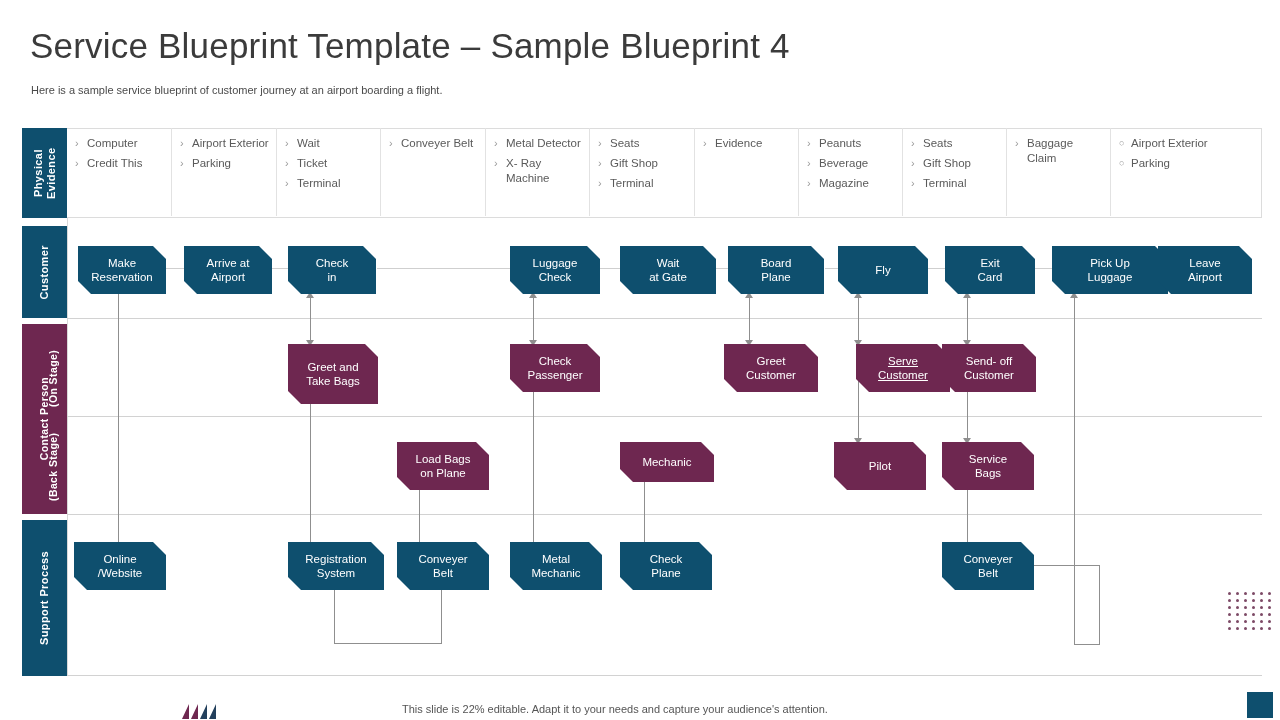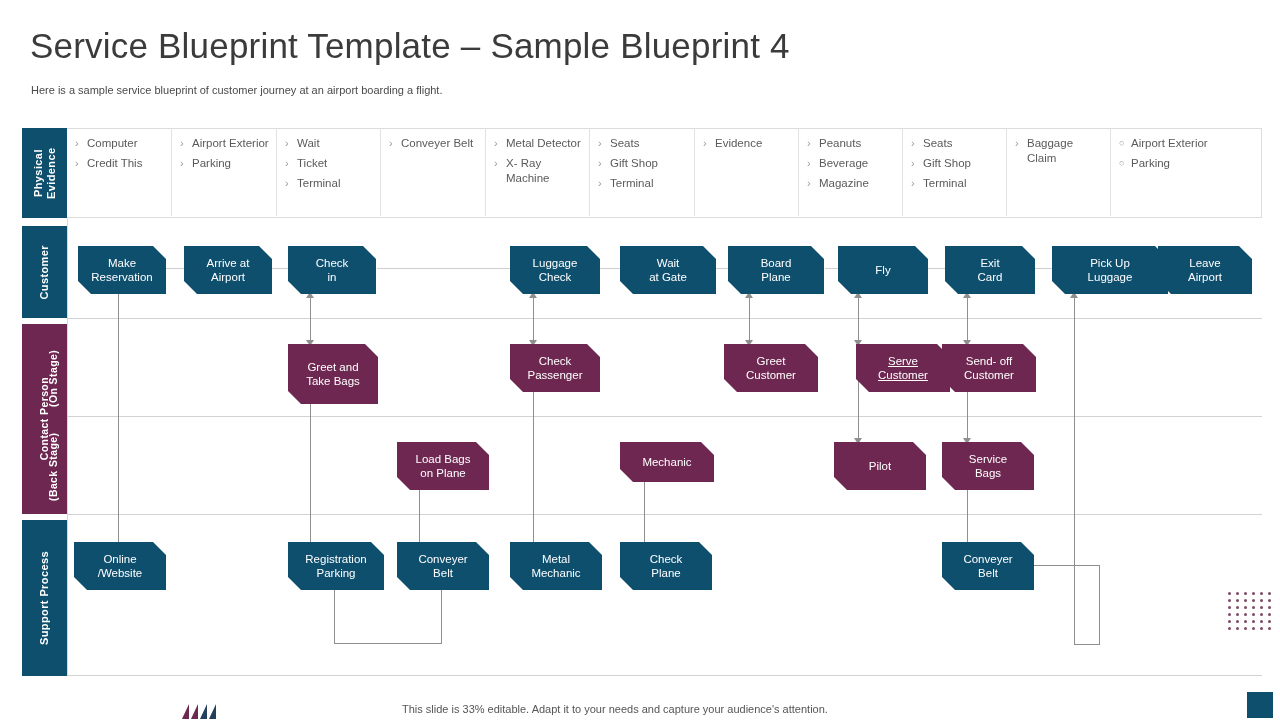--- a/index.html
+++ b/index.html
@@ -369,21 +369,21 @@
 Bags</span>
       </div>
     </div>
   <div id="support-row">
       <div class="box teal" style="left: 52px; top: 414px; width: 92px; height: 48px;">
         <span class="box-label">Online
 /Website</span>
       </div>
       <div class="box teal" style="left: 266px; top: 414px; width: 96px; height: 48px;">
         <span class="box-label">Registration
-Parking</span>
+System</span>
       </div>
       <div class="box teal" style="left: 375px; top: 414px; width: 92px; height: 48px;">
         <span class="box-label">Conveyer
 Belt</span>
       </div>
       <div class="box teal" style="left: 488px; top: 414px; width: 92px; height: 48px;">
         <span class="box-label">Metal
 Mechanic</span>
       </div>
       <div class="box teal" style="left: 598px; top: 414px; width: 92px; height: 48px;">
@@ -434,14 +434,14 @@
     <i style="left: 24px; top: 35px;"></i>
     <i style="left: 32px; top: 35px;"></i>
     <i style="left: 40px; top: 35px;"></i>
   </div>
 <div id="logo">
   <i class="m" style="left:0;"></i>
     <i class="m" style="left:9px;"></i>
     <i style="left:18px;"></i>
     <i style="left:27px;"></i>
 </div>
-<div id="footer-note">This slide is 33% editable. Adapt it to your needs and capture your audience's attention.</div>
+<div id="footer-note">This slide is 22% editable. Adapt it to your needs and capture your audience's attention.</div>
 <div id="corner-square"></div>
 
 </body></html>

